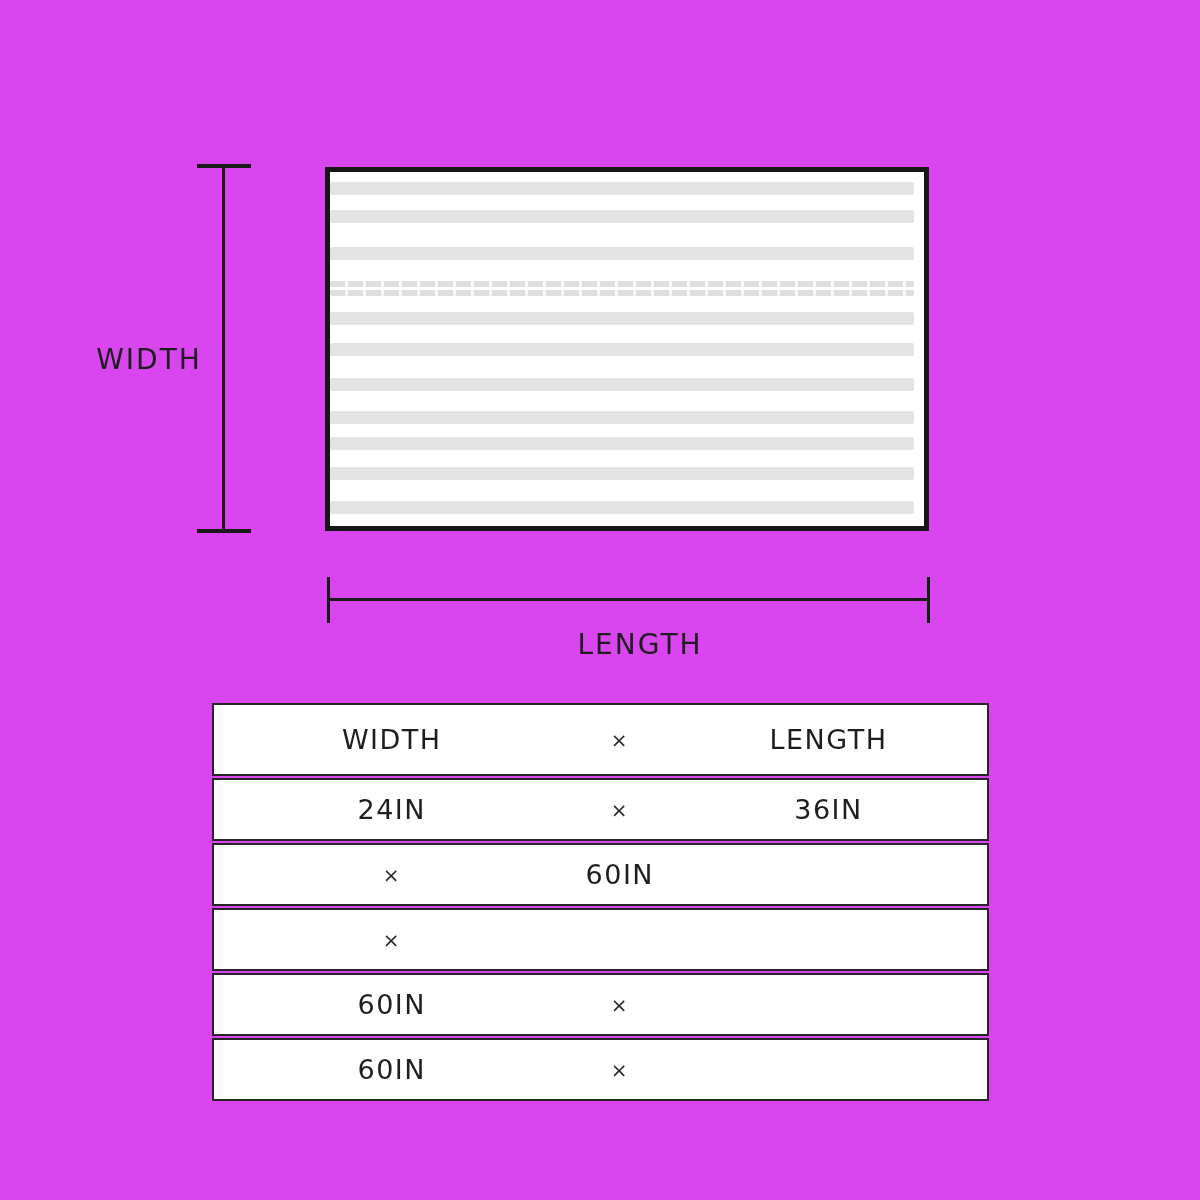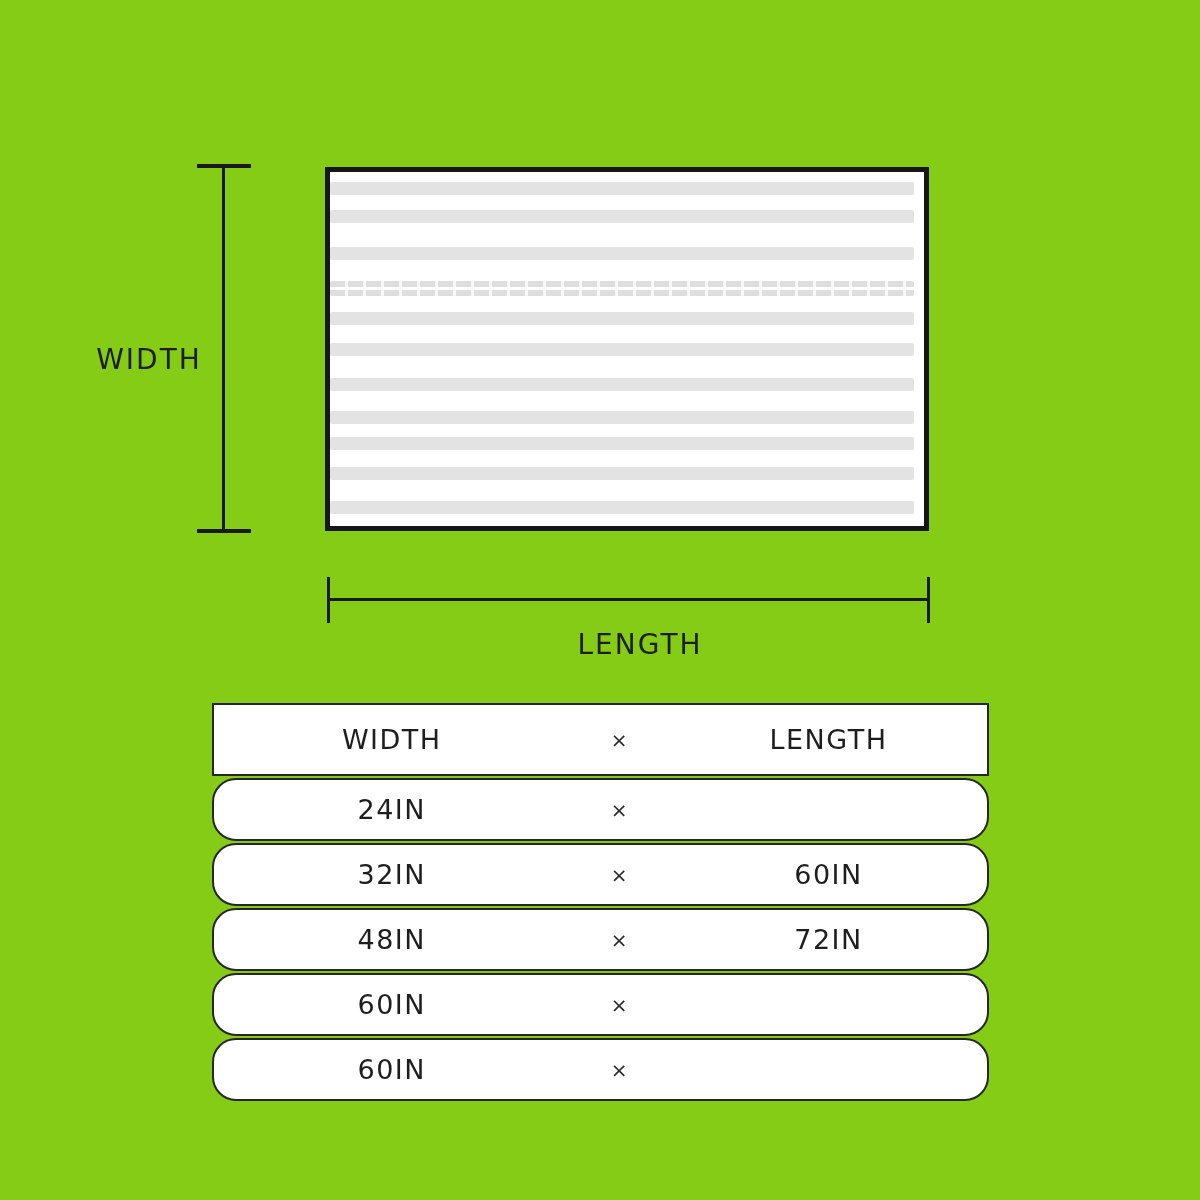--- a/index.html
+++ b/index.html
@@ -4,21 +4,21 @@
 <style>
   html, body {
     margin: 0;
     padding: 0;
     background: #ffffff;
   }
   .canvas {
     position: relative;
     width: 1200px;
     height: 1200px;
-    background: #84cc16;
+    background: #d946ef;
     font-family: "DejaVu Sans", "Liberation Sans", sans-serif;
     color: #1e1e1e;
     overflow: hidden;
   }
 
   
   .product-rect {
     position: absolute;
     left: 325px;
     top: 167px;
@@ -118,21 +118,21 @@
   .size-row {
     display: grid;
     grid-template-columns: 46% 13% 41%;
     align-items: center;
     box-sizing: border-box;
     border: 2px solid #262626;
     background: #ffffff;
     height: 63px;
   }
   .size-row.header { height: 73px; }
-  .size-row + .size-row { margin-top: 2px; border-radius: 24px; }
+  .size-row + .size-row { margin-top: 2px; }
   .cell {
     text-align: center;
     font-size: 27px;
     letter-spacing: 1.5px;
     color: #1e1e1e;
   }
   .cell.sep {
     font-size: 20px;
     color: #2a2a2a;
   }
@@ -168,30 +168,28 @@
 
   <div class="size-table" id="size-table">
     <div class="size-row header">
       <div class="cell">WIDTH</div>
       <div class="cell sep">×</div>
       <div class="cell">LENGTH</div>
     </div>
   <div class="size-row">
         <div class="cell">24IN</div>
         <div class="cell sep">×</div>
+        <div class="cell">36IN</div>
       </div>
       <div class="size-row">
-        <div class="cell">32IN</div>
         <div class="cell sep">×</div>
         <div class="cell">60IN</div>
       </div>
       <div class="size-row">
-        <div class="cell">48IN</div>
         <div class="cell sep">×</div>
-        <div class="cell">72IN</div>
       </div>
       <div class="size-row">
         <div class="cell">60IN</div>
         <div class="cell sep">×</div>
       </div>
       <div class="size-row">
         <div class="cell">60IN</div>
         <div class="cell sep">×</div>
       </div>
     </div>

